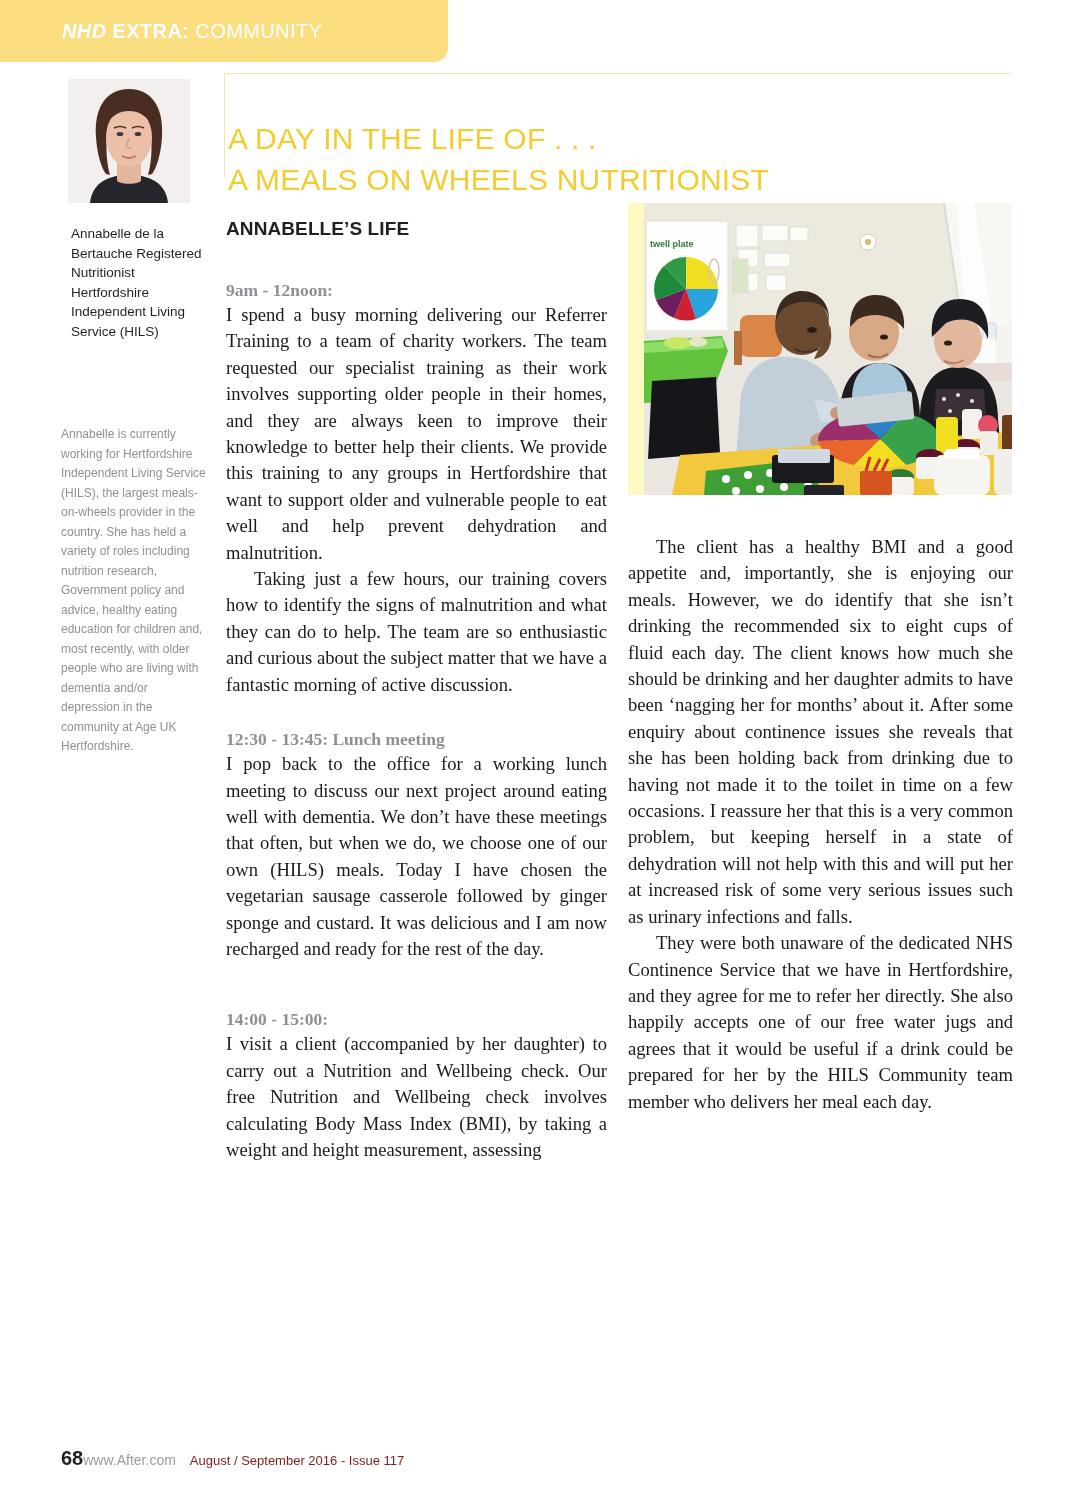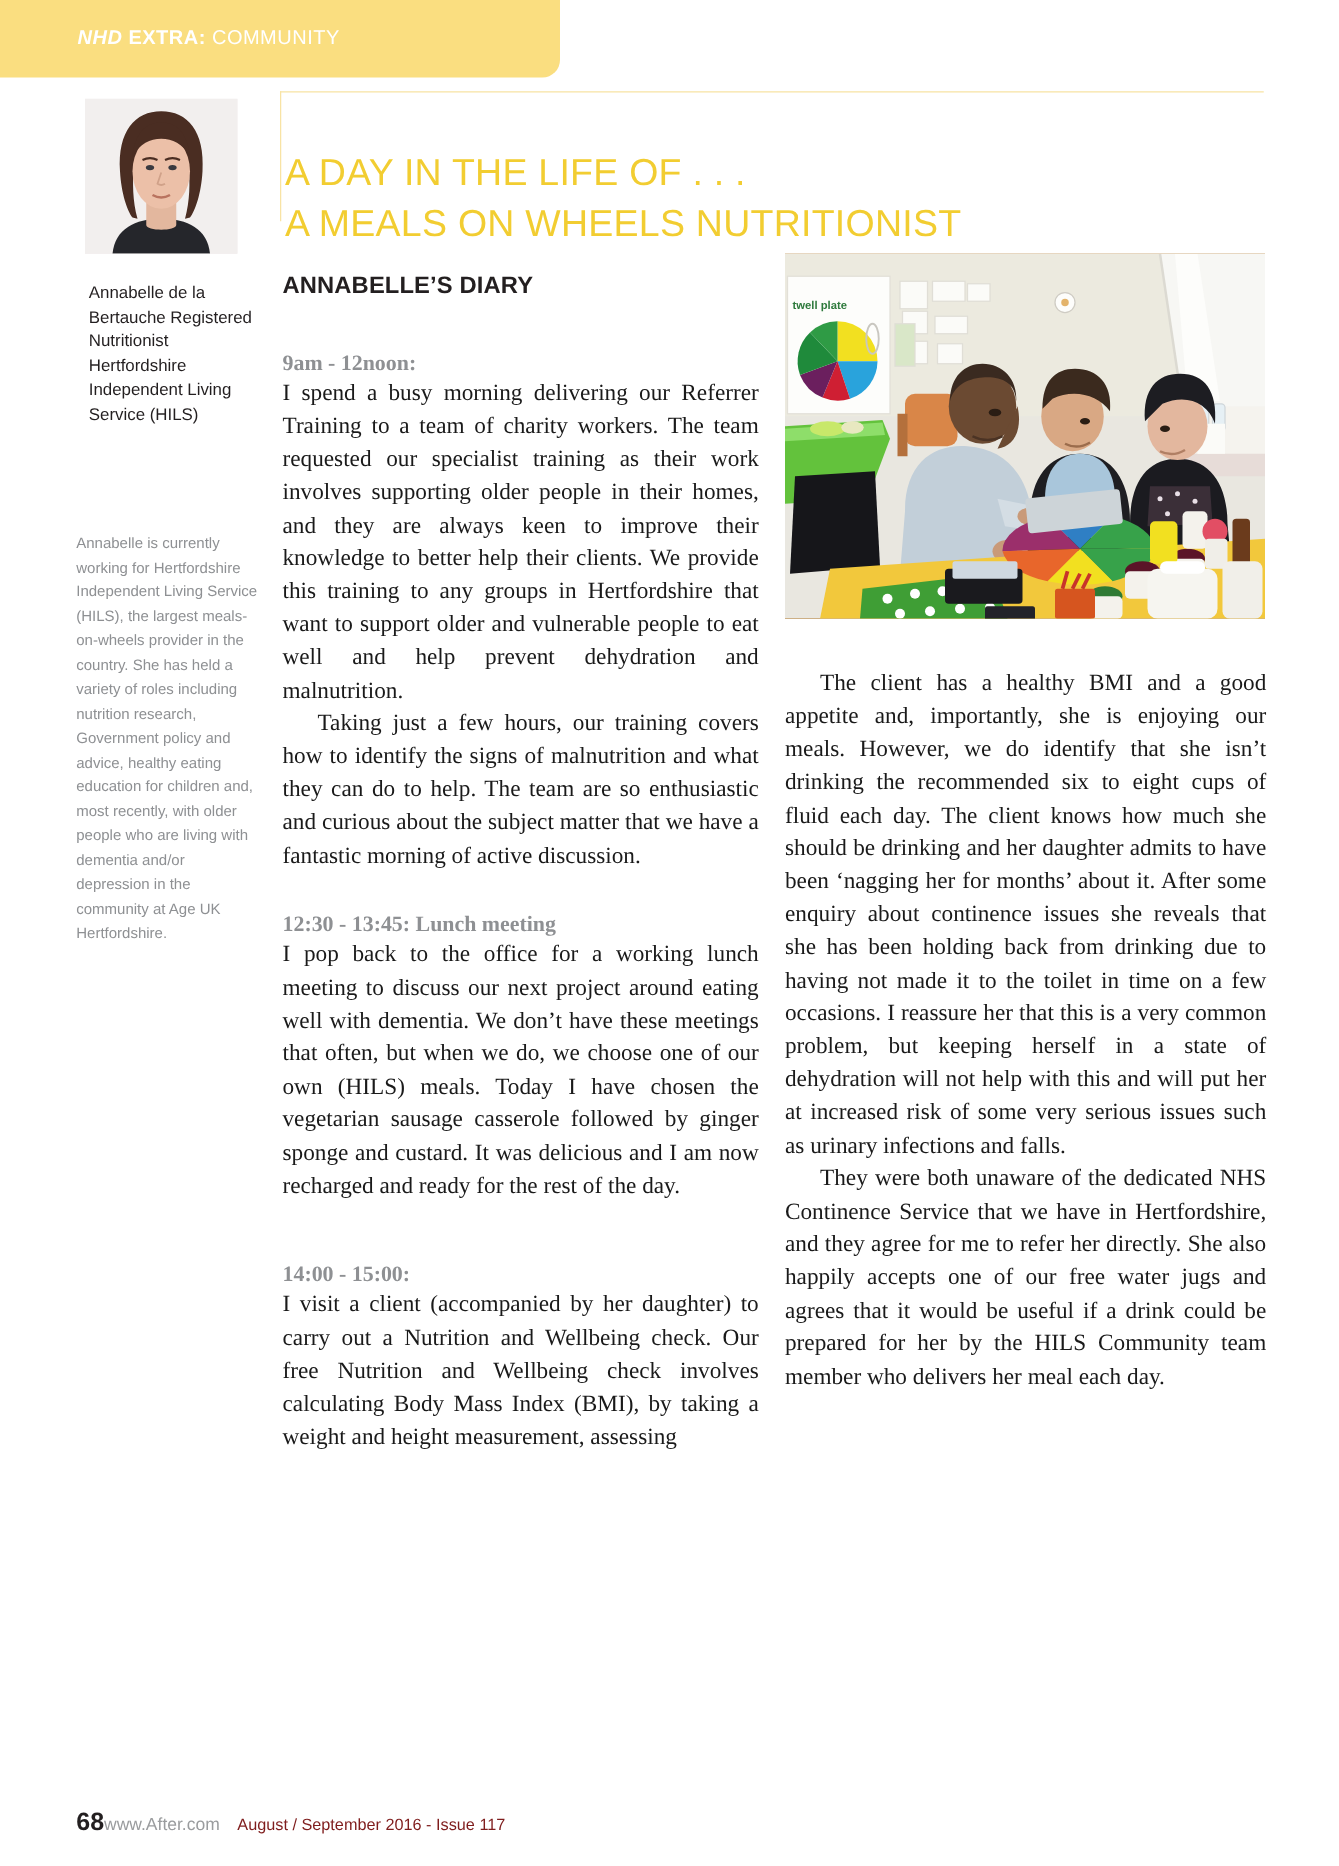--- a/index.html
+++ b/index.html
@@ -19,21 +19,21 @@
     left: 0; top: 0;
     width: 448px;
     height: 62px;
     background: #fade80;
     border-bottom-right-radius: 14px;
     display: flex;
     align-items: center;
   }
   .banner-text {
     color: #ffffff;
-    font-size: 16px;
+    font-size: 20px;
     letter-spacing: 0.4px;
     padding-left: 62px;
     white-space: nowrap;
   }
   .banner-text .nhd { font-style: italic; font-weight: bold; }
   .banner-text .extra { font-weight: bold; }
   .banner-text .sep { font-weight: bold; }
   .banner-text .section { font-weight: normal; }
 
   
@@ -135,21 +135,22 @@
   .block-gap { height: 30px; }
   .block-gap-lg { height: 46px; }
 
   
   .photo {
     position: absolute;
     left: 628px; top: 203px;
     width: 384px;
     height: 292px;
     overflow: hidden;
-    background: #a16207;
+    background: #fef9c3;
+    padding-left: 16px;
   }
   .photo svg { display: block; }
 
   
   .footer {
     position: absolute;
     left: 61px; top: 1447px;
     display: flex;
     align-items: baseline;
   }
@@ -353,21 +354,21 @@
     <rect x="216" y="268" width="32" height="24" rx="2" fill="#d6551f"></rect>
     <g stroke="#c8342a" stroke-width="3">
       <line x1="222" y1="268" x2="226" y2="254"></line>
       <line x1="230" y1="268" x2="236" y2="256"></line>
       <line x1="238" y1="268" x2="244" y2="256"></line>
     </g>
   </svg>
 </div>
 
 <div class="col-left">
-  <div class="diary-heading">ANNABELLE’S DIARY</div>
+  <div class="diary-heading">ANNABELLE’S LIFE</div>
 
   <div>
     <div class="time-label">9am - 12noon:</div>
     <p class="body">I spend a busy morning delivering our Referrer Training to a team of charity workers. The team requested our specialist training as their work involves supporting older people in their homes, and they are always keen to improve their knowledge to better help their clients. We provide this training to any groups in Hertfordshire that want to support older and vulnerable people to eat well and help prevent dehydration and malnutrition.</p>
     <p class="body indent">Taking just a few hours, our training covers how to identify the signs of malnutrition and what they can do to help. The team are so enthusiastic and curious about the subject matter that we have a fantastic morning of active discussion.</p>
   </div>
 
   <div class="block-gap"></div>
 
   <div>

